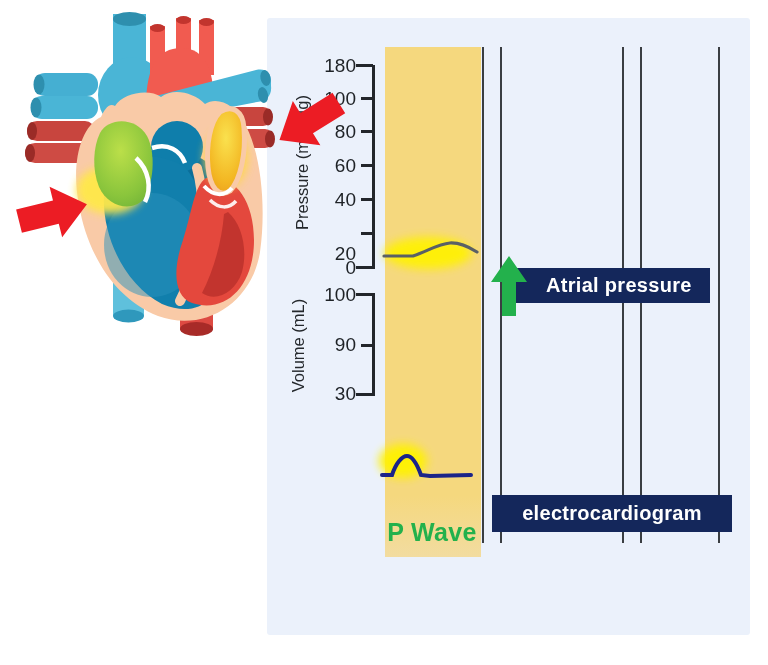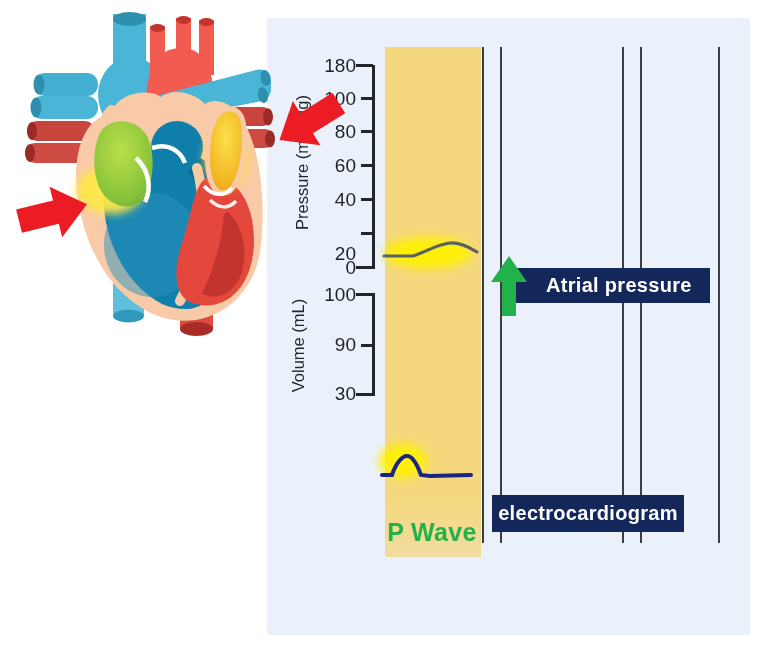--- a/index.html
+++ b/index.html
@@ -28,21 +28,21 @@
   .v-axtitle{left:233px;top:335px;width:132px;height:21px;}
   
   .curves{left:0;top:0;z-index:5;pointer-events:none;}
   .heart{left:0;top:0;z-index:10;}
   .arrows{left:0;top:0;z-index:50;pointer-events:none;}
   .greenarrow{left:489px;top:255px;z-index:7;}
   
   .navybox{background:#14275B;color:#FFFFFF;font-weight:bold;z-index:6;
            display:flex;align-items:center;letter-spacing:.3px;}
   .atrialbox{left:492px;top:268px;width:206px;height:35px;font-size:20px;padding-left:42px;box-sizing:border-box;margin-left:12px;}
-  .ecgbox{left:492px;top:495px;width:192px;height:37px;font-size:20px;justify-content:center;}
+  .ecgbox{left:492px;top:495px;width:240px;height:37px;font-size:20px;justify-content:center;}
   .pwave{left:383px;top:518px;width:98px;text-align:center;font-size:25px;font-weight:bold;
          color:#23B14C;z-index:6;letter-spacing:.3px;}
   .phasebox{left:312px;top:556px;width:238px;height:51px;background:#F6B513;color:#FFFFFF;
             font-weight:bold;font-size:28px;display:flex;align-items:center;justify-content:center;
             letter-spacing:.5px;z-index:6;}
 </style>
 </head>
 <body>
 
 <div class="stage">

